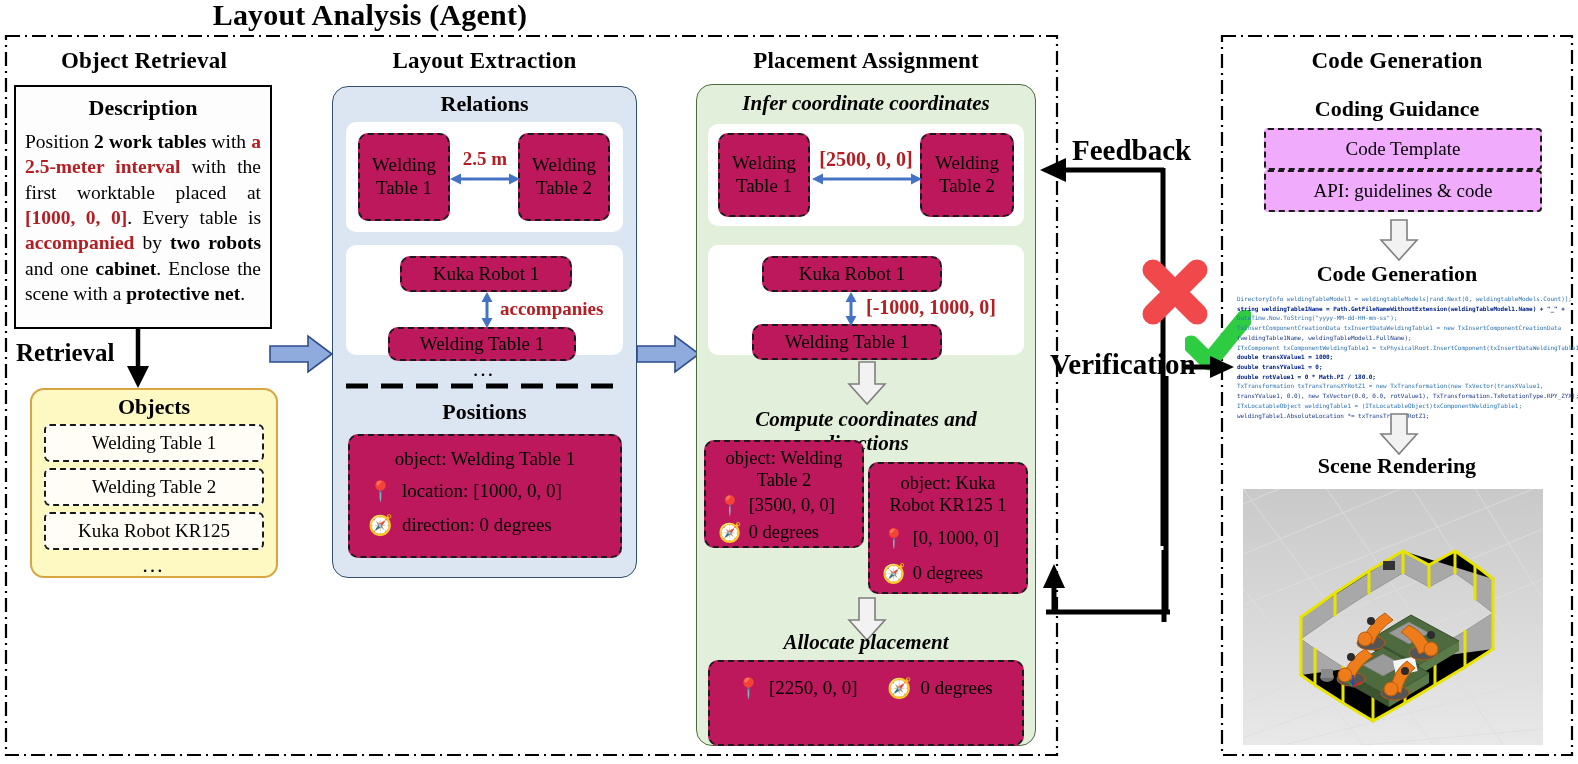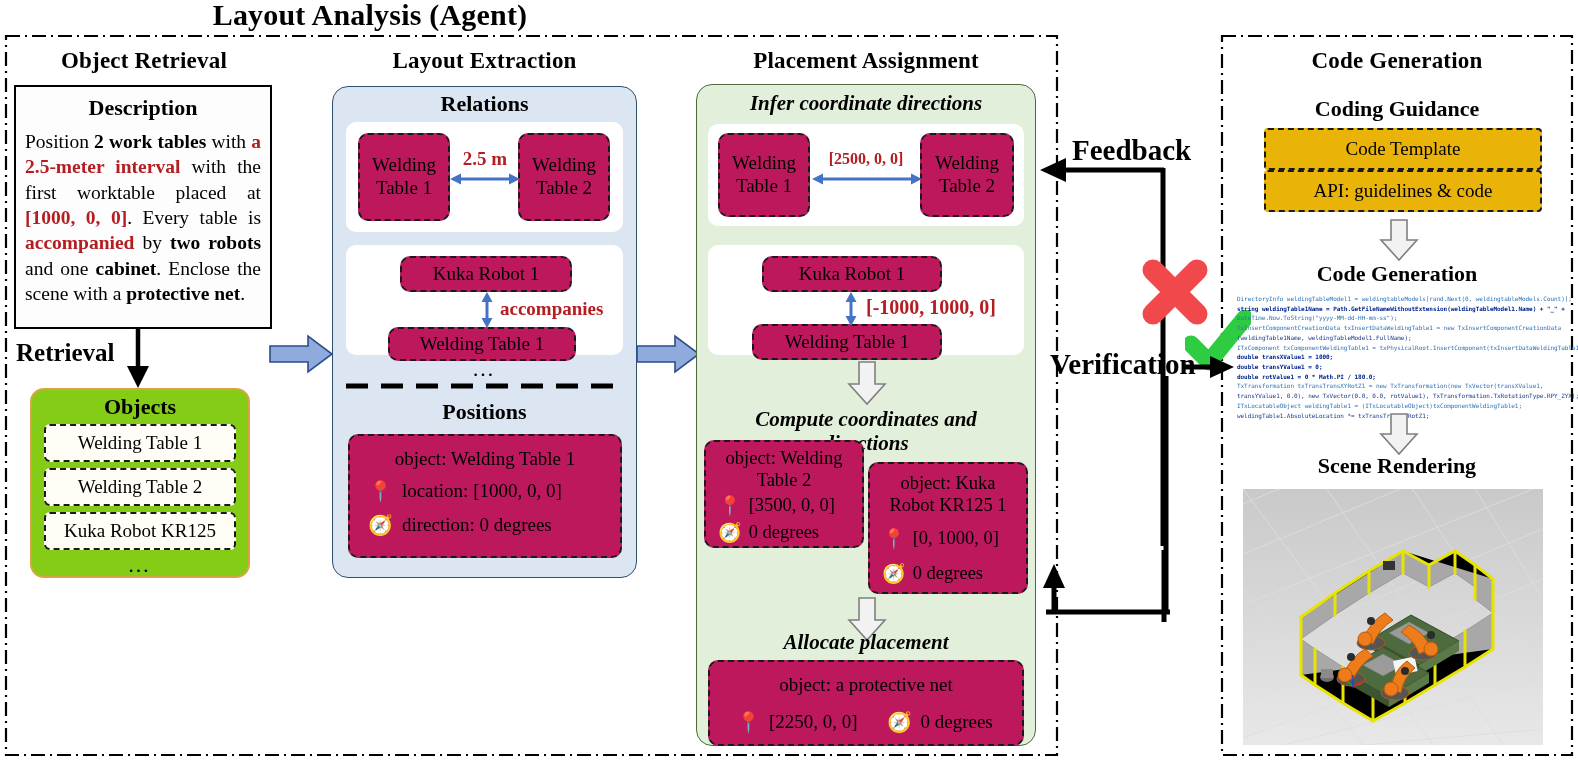--- a/index.html
+++ b/index.html
@@ -11,21 +11,21 @@
   .ctr{display:flex;align-items:center;justify-content:center;text-align:center;}
   .col{display:flex;flex-direction:column;}
 
   .stage-title{font-weight:bold;font-size:23px;letter-spacing:.2px;white-space:nowrap;}
   .box-title{font-weight:bold;font-size:22px;}
   .ital-title{font-weight:bold;font-style:italic;font-size:21px;line-height:1.12;}
   .dashdot-svg{position:absolute;left:0;top:0;pointer-events:none;}
 
   
   .dashbox{border:2.4px dashed #1a1a1a;border-radius:10px;background:#be185d;}
-  .dashbox-sq{border:2.4px dashed #1a1a1a;background:#eab308;}
+  .dashbox-sq{border:2.4px dashed #1a1a1a;background:#f0abfc;}
   .solidbox{border:2.2px solid #000;background:#fdfdfd;}
   .whitecard{background:#fff;border-radius:10px;}
 
   .desc-text{font-size:19.5px;line-height:1.30;text-align:justify;padding:0 9px;}
   .red{color:#b41e23;font-weight:bold;}
   .bold{font-weight:bold;}
 
   .item-text{font-size:19px;}
   .small-item{font-size:18.5px;}
 
@@ -62,21 +62,21 @@
     <div class="desc-text" id="desc-text"><span>Position </span><span class="bold">2 work tables</span><span> with </span><span class="red">a 2.5-meter interval</span><span> with the first worktable placed at </span><span class="red">[1000, 0, 0]</span><span>. Every table is </span><span class="red">accompanied</span><span> by </span><span class="bold">two robots</span><span> and one </span><span class="bold">cabinet</span><span>. Enclose the scene with a </span><span class="bold">protective net</span><span>.</span></div>
   </div>
 
   <svg class="abs" style="left:124px;top:328px;width:40px;height:62px;">
     <line x1="14" y1="0" x2="14" y2="44" stroke="#000" stroke-width="4.5"></line>
     <polygon points="14,60 3,38 25,38" fill="#000"></polygon>
   </svg>
 
   <div class="abs label-strong" style="left:16px;top:339px;">Retrieval</div>
 
-  <div class="abs col" style="left:30px;top:388px;width:220px;height:190px;background:#84cc16;border:2px solid #d9a441;border-radius:14px;">
+  <div class="abs col" style="left:30px;top:388px;width:248px;height:190px;background:#fef9c3;border:2px solid #d9a441;border-radius:14px;">
     <div class="ctr box-title" style="height:34px;">Objects</div>
     <div class="col" id="objects-list" style="padding:0 12px;gap:6px;">
         <div class="dashbox ctr item-text" style="height: 34px; background: rgb(255, 253, 246); border-radius: 6px;">
           <span>Welding Table 1</span>
         </div>
         <div class="dashbox ctr item-text" style="height: 34px; background: rgb(255, 253, 246); border-radius: 6px;">
           <span>Welding Table 2</span>
         </div>
         <div class="dashbox ctr item-text" style="height: 34px; background: rgb(255, 253, 246); border-radius: 6px;">
           <span>Kuka Robot KR125</span>
@@ -146,32 +146,32 @@
   </div>
 
   <svg class="abs blockarrow" style="left:635px;top:334px;width:68px;height:42px;">
     <polygon points="2,12 40,12 40,2 64,20 40,38 40,28 2,28" fill="#8faadc" stroke="#2e4c8a" stroke-width="1.6"></polygon>
   </svg>
 
   <div class="abs stage-title ctr" style="left:696px;top:44px;width:340px;height:34px;">Placement Assignment</div>
 
   <div class="abs" style="left:696px;top:84px;width:340px;height:662px;background:#e2efda;border:1.6px solid #4c6b3c;border-radius:16px;"></div>
 
-  <div class="abs ctr ital-title" style="left:696px;top:88px;width:340px;height:32px;">Infer coordinate directions</div>
+  <div class="abs ctr ital-title" style="left:696px;top:88px;width:340px;height:32px;">Infer coordinate coordinates</div>
 
   <div class="abs whitecard" style="left:708px;top:124px;width:316px;height:102px;"></div>
   <div class="abs dashbox ctr" style="left:718px;top:133px;width:92px;height:84px;">
     <span class="item-text" style="white-space:pre-line;line-height:1.2;">Welding
 Table 1</span>
   </div>
   <div class="abs dashbox ctr" style="left:920px;top:133px;width:94px;height:84px;">
     <span class="item-text" style="white-space:pre-line;line-height:1.2;">Welding
 Table 2</span>
   </div>
-  <div class="abs arrowlabel ctr" style="left:810px;top:148px;width:112px;height:22px;font-size:16px;">[2500, 0, 0]</div>
+  <div class="abs arrowlabel ctr" style="left:810px;top:148px;width:112px;height:22px;font-size:20px;">[2500, 0, 0]</div>
   <svg class="abs" style="left:812px;top:168px;width:110px;height:22px;">
     <line x1="9" y1="11" x2="101" y2="11" stroke="#4472c4" stroke-width="3"></line>
     <polygon points="0,11 11,5.5 11,16.5" fill="#4472c4"></polygon>
     <polygon points="110,11 99,5.5 99,16.5" fill="#4472c4"></polygon>
   </svg>
 
   <div class="abs whitecard" style="left:708px;top:245px;width:316px;height:110px;"></div>
   <div class="abs dashbox ctr" style="left:762px;top:256px;width:180px;height:36px;">
     <span class="item-text">Kuka Robot 1</span>
   </div>
@@ -215,21 +215,20 @@
     </div>
   </div>
 
   <svg class="abs" style="left:845px;top:596px;width:44px;height:46px;">
     <polygon points="14,2 30,2 30,24 40,24 22,44 4,24 14,24" fill="#f2f2f2" stroke="#7f7f7f" stroke-width="1.6"></polygon>
   </svg>
 
   <div class="abs ctr ital-title" style="left:696px;top:628px;width:340px;height:30px;">Allocate placement</div>
 
   <div class="abs dashbox col" style="left:708px;top:660px;width:316px;height:86px;padding-top:6px;">
-    <div class="ctr item-text" style="height:34px;">object: a protective net</div>
     <div style="display:flex;align-items:center;gap:8px;padding-left:26px;height:40px;">
       <span style="font-size:20px;line-height:1;">📍</span>
       <span class="item-text">[2250, 0, 0]</span>
       <span style="font-size:20px;line-height:1;margin-left:22px;">🧭</span>
       <span class="item-text">0 degrees</span>
     </div>
   </div>
 
   <div class="abs label-strong" style="left:1072px;top:134px;font-size:29px;">Feedback</div>
 

